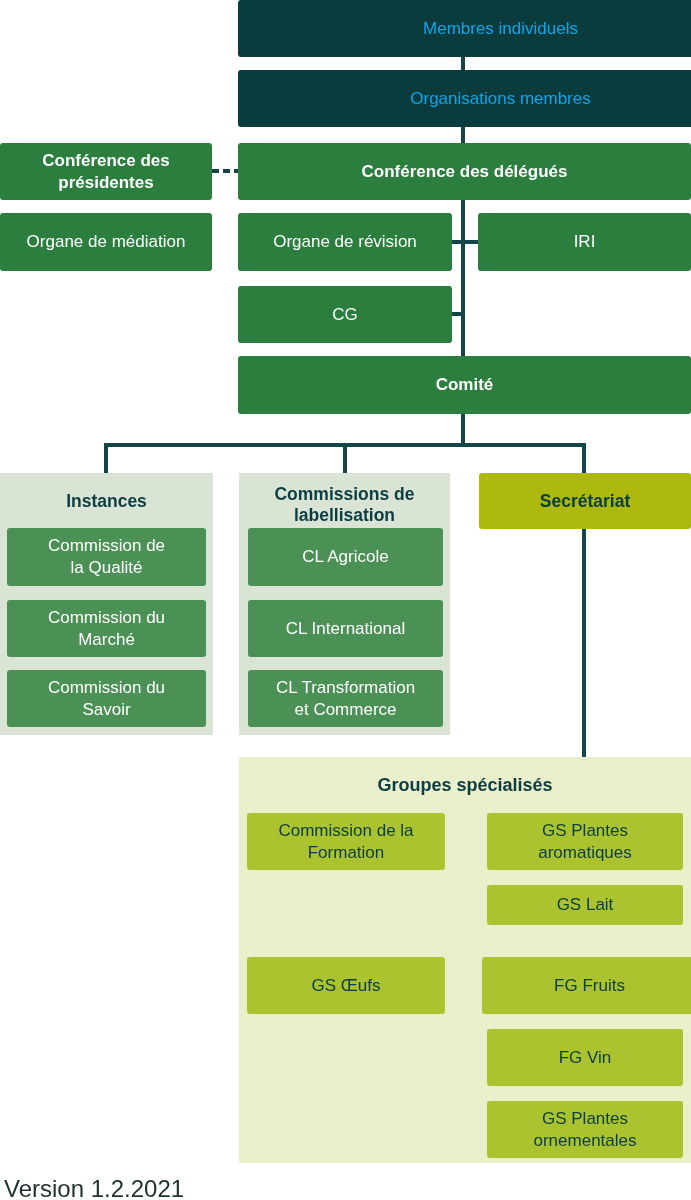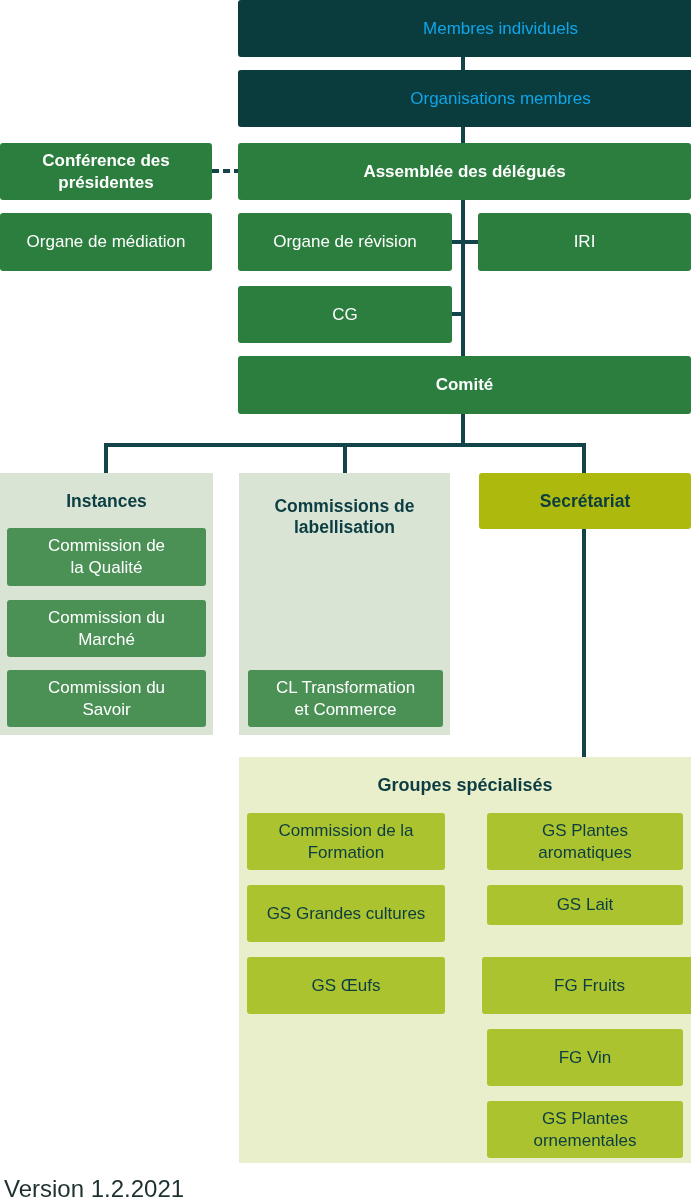--- a/index.html
+++ b/index.html
@@ -48,21 +48,21 @@
 
   <div class="node dark" style="left:238px; top:70px; width:453px; height:57px">Organisations membres</div>
 
   <div class="line" style="left:461px; top:127px; width:4px; height:16px"></div>
 
   <div class="node green bold" style="left:0px; top:143px; width:212px; height:57px">Conférence des
 présidentes</div>
 
   <div class="dashed" style="left:212px; top:169px; width:26px"></div>
 
-  <div class="node green bold" style="left:238px; top:143px; width:453px; height:57px">Assemblée des délégués</div>
+  <div class="node green bold" style="left:238px; top:143px; width:453px; height:57px">Conférence des délégués</div>
 
   <div class="line" style="left:461px; top:200px; width:4px; height:156px"></div>
 
   <div class="node green" style="left:0px; top:213px; width:212px; height:58px">Organe de médiation</div>
 
   <div class="node green" style="left:238px; top:213px; width:214px; height:58px">Organe de révision</div>
 
   <div class="line" style="left:452px; top:240px; width:26px; height:4px"></div>
 
   <div class="node green" style="left:478px; top:213px; width:213px; height:58px">IRI</div>
@@ -83,36 +83,37 @@
     <div class="panel-header" style="top:0; height:56px">Instances</div>
     <div class="node midgreen" style="left:7px; top:55px; width:199px; height:58px">Commission de
 la Qualité</div>
     <div class="node midgreen" style="left:7px; top:127px; width:199px; height:57px">Commission du
 Marché</div>
     <div class="node midgreen" style="left:7px; top:197px; width:199px; height:57px">Commission du
 Savoir</div>
   </div>
 
   <div class="panel sage" style="left:239px; top:473px; width:211px; height:262px">
-    <div class="panel-header" style="top:16px; height:55px">Commissions de
+    <div class="panel-header" style="top:4px; height:55px">Commissions de
 labellisation</div>
+    <div class="node midgreen" style="left:9px; top:55px; width:195px; height:58px">CL Agricole</div>
+    <div class="node midgreen" style="left:9px; top:127px; width:195px; height:57px">CL International</div>
     <div class="node midgreen" style="left:9px; top:197px; width:195px; height:57px">CL Transformation
 et Commerce</div>
   </div>
 
   <div class="node olive" style="left:479px; top:473px; width:212px; height:56px">Secrétariat</div>
 
   <div class="line" style="left:582px; top:529px; width:4px; height:228px"></div>
 
   <div class="panel cream" style="left:239px; top:757px; width:452px; height:406px">
     <div class="panel-header gs-header" style="top:0; height:56px">Groupes spécialisés</div>
 
     <div class="node ygbox" style="left:8px; top:56px; width:198px; height:57px">Commission de la
 Formation</div>
-    <div class="node ygbox" style="left:8px; top:128px; width:198px; height:57px">GS Grandes cultures</div>
     <div class="node ygbox" style="left:8px; top:200px; width:198px; height:57px">GS Œufs</div>
 
     <div class="node ygbox" style="left:248px; top:56px; width:196px; height:57px">GS Plantes
 aromatiques</div>
     <div class="node ygbox" style="left:248px; top:128px; width:196px; height:40px">GS Lait</div>
     <div class="node ygbox" style="left:243px; top:200px; width:215px; height:57px">FG Fruits</div>
     <div class="node ygbox" style="left:248px; top:272px; width:196px; height:57px">FG Vin</div>
     <div class="node ygbox" style="left:248px; top:344px; width:196px; height:57px">GS Plantes
 ornementales</div>
   </div>

